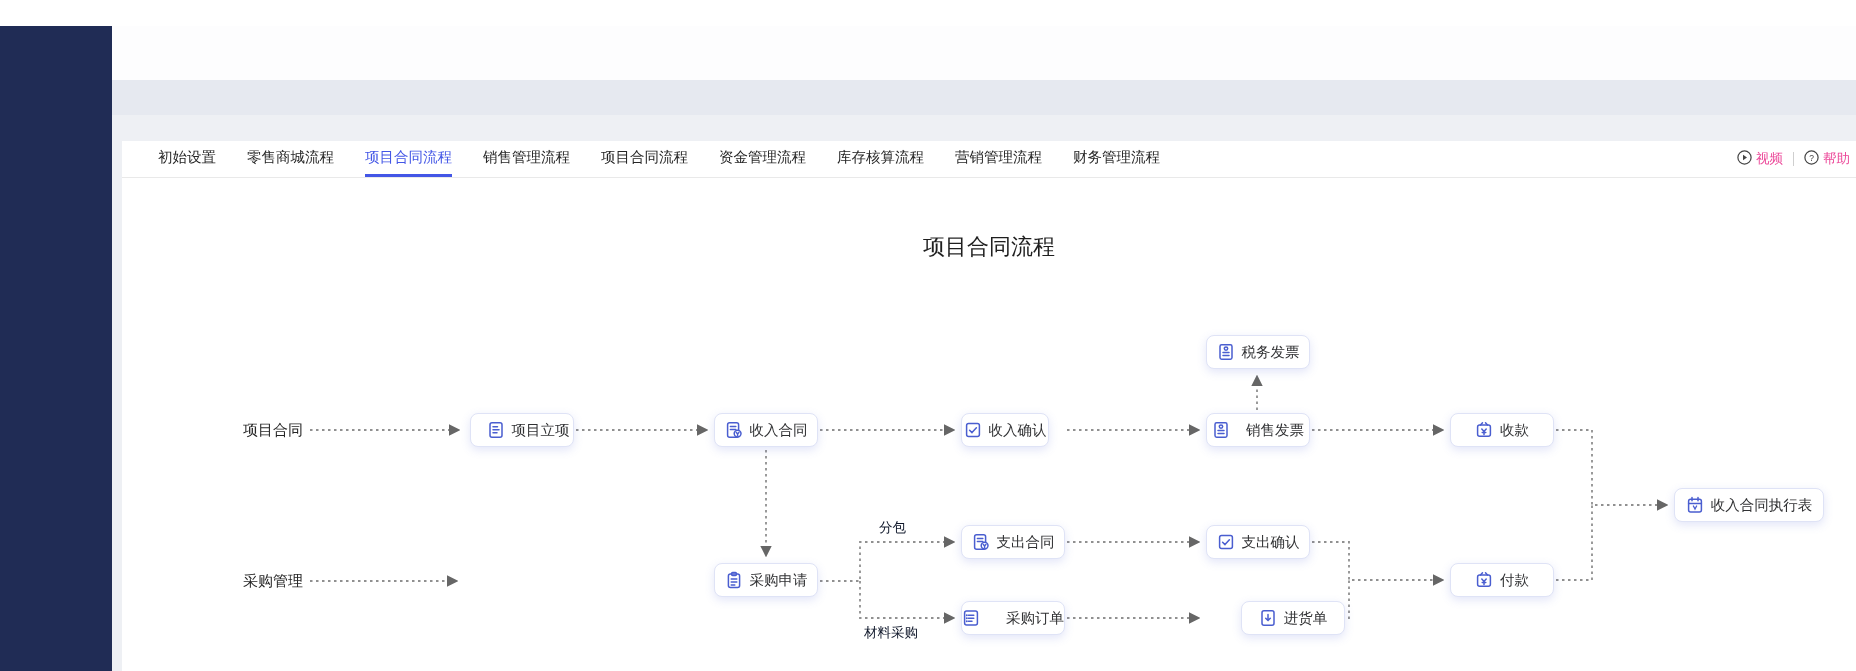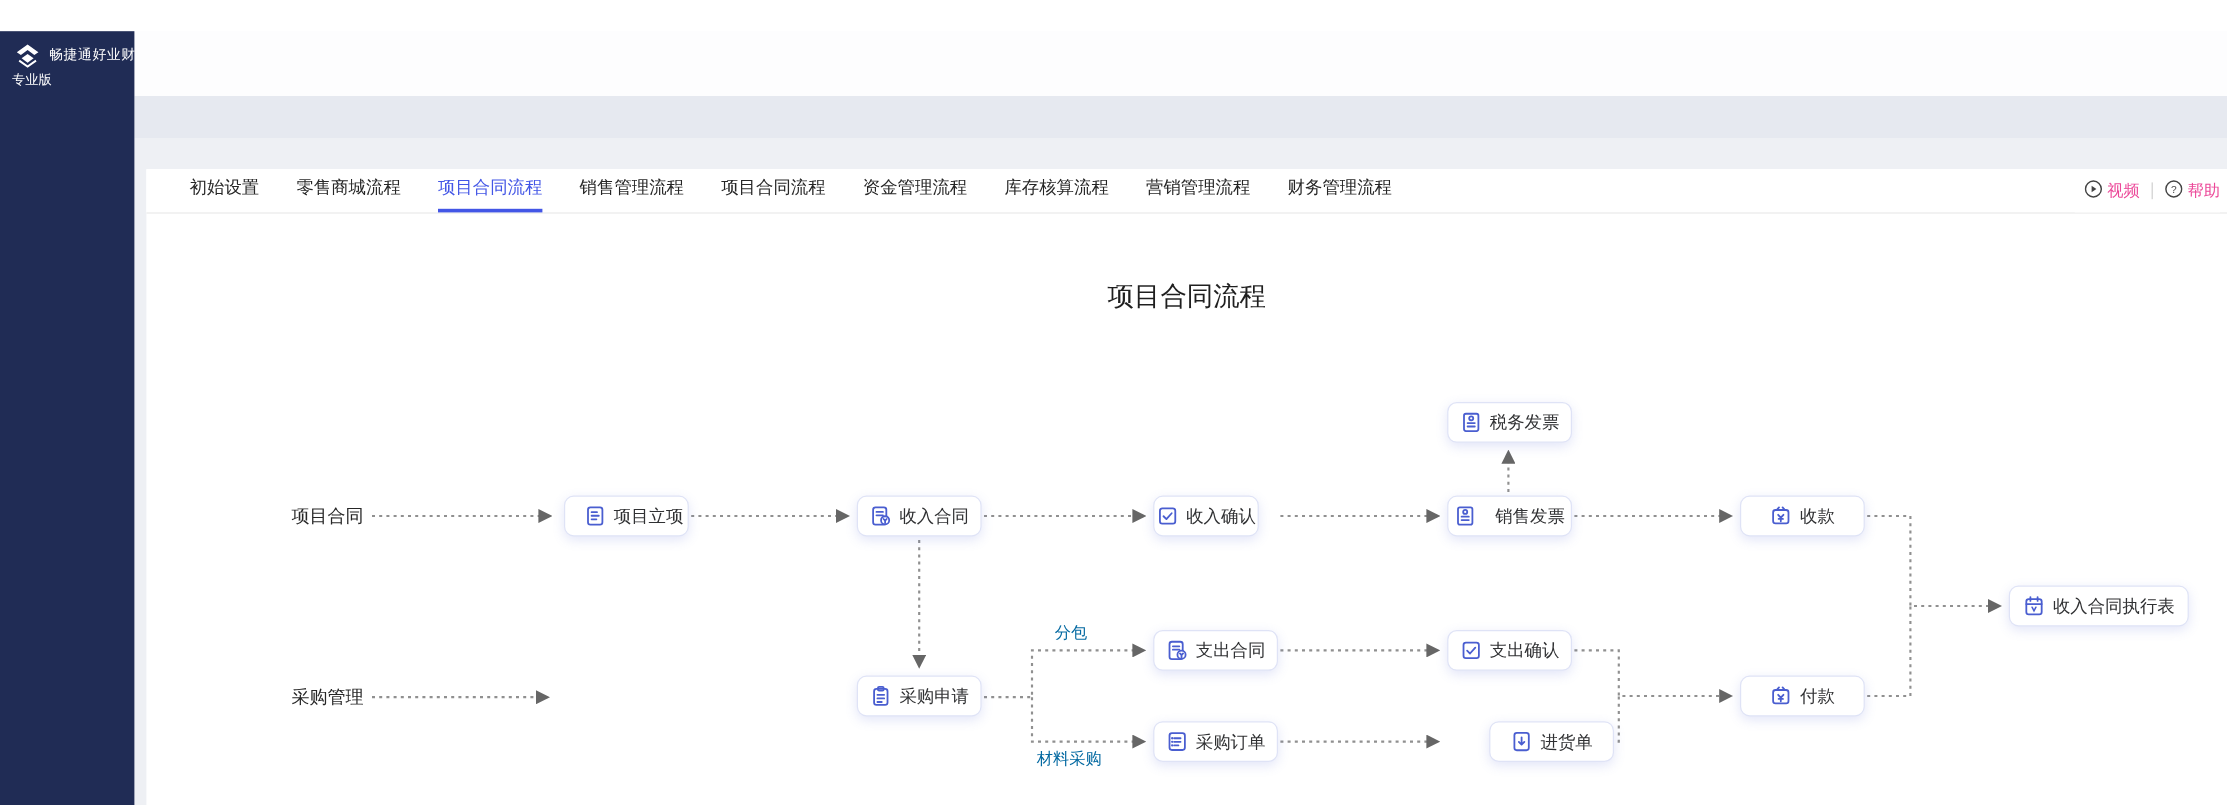--- a/index.html
+++ b/index.html
@@ -49,21 +49,21 @@
   .ftab{font-size:14.5px;color:#262626;line-height:33px;cursor:pointer;border-bottom:3px solid transparent;white-space:nowrap;}
   .ftab.active{color:#4356e6;border-bottom-color:#4356e6;}
   .flow-actions{position:absolute;right:6px;top:141px;height:36px;display:flex;align-items:center;gap:6px;
                 font-size:13.5px;color:#ec4899;z-index:4;background:#fff;padding-left:8px;}
   .fa-item{display:flex;align-items:center;gap:4px;cursor:pointer;}
   .fa-div{width:1px;height:14px;background:#cfcfcf;margin:0 4px;}
 
   
   .diagram-title{position:absolute;left:122px;right:0;top:232px;text-align:center;font-size:22px;color:#1f1f1f;z-index:2;}
   .row-label{position:absolute;font-size:15px;font-weight:500;color:#262626;z-index:2;}
-  .branch-label{position:absolute;font-size:13.5px;color:#0369a1;z-index:2;white-space:nowrap;}
+  .branch-label{position:absolute;font-size:13.5px;color:#0f172a;z-index:2;white-space:nowrap;}
   .node{position:absolute;height:34px;box-sizing:border-box;display:flex;align-items:center;justify-content:center;gap:7px;
         background:#fff;border:1px solid #dfe3f6;border-radius:8px;box-shadow:0 3px 10px rgba(92,112,214,.18);
         font-size:14.5px;color:#303133;z-index:2;cursor:pointer;white-space:nowrap;}
   .node .nicon{display:flex;flex:none;}
   #connectors{position:absolute;left:0;top:0;z-index:1;pointer-events:none;}
 
   
   .snav{position:absolute;left:0;top:92px;width:112px;}
   .sitem{height:43.4px;display:flex;align-items:center;padding-left:22px;color:#f2f4fa;font-size:15px;cursor:pointer;position:relative;}
   .sitem .caret{width:0;height:0;border-left:4.5px solid transparent;border-right:4.5px solid transparent;
@@ -73,31 +73,20 @@
 <body>
 
 <div id="app">
 
   <div class="main-bg"></div>
   <div class="card"></div>
   <div class="topbar"></div>
   <div class="tabstrip"></div>
   <div class="sidebar"></div>
 
-  <div class="brand">
-    <span class="mark">
-      <svg width="26" height="26" viewBox="0 0 26 26" fill="none">
-        <path d="M13 3l9 6.5-3.4 2.4L13 7.6 7.4 11.9 4 9.5z" fill="#fff"></path>
-        <path d="M13 11l5 3.6-5 3.6-5-3.6z" fill="#fff"></path>
-        <path d="M6 16.5l7 5 7-5" stroke="#fff" stroke-width="1.6" fill="none"></path>
-      </svg>
-    </span>
-    <span class="bname">畅捷通好业财</span>
-    <span class="bedition">专业版</span>
-  </div>
 
   <div class="company">
     <span class="blur"></span>
     <span class="blur2"></span>
     <span class="chev">
       <svg width="14" height="9" viewBox="0 0 14 9" fill="none">
           <path d="M1 1.2l6 6 6-6" stroke="#5b74e8" stroke-width="1.8" stroke-linecap="round"></path>
         </svg>
     </span>
   </div>
@@ -370,21 +359,21 @@
       </div>
       <div class="node" style="left: 1206px; top: 525px; width: 104px;">
         <span class="nicon">
           <svg width="18" height="18" viewBox="0 0 18 18" fill="none" stroke="#4a5ed0" stroke-width="1.5" stroke-linecap="round" stroke-linejoin="round">
             <rect x="2.6" y="2.6" width="12.8" height="12.8" rx="2"></rect>
             <path d="M5.6 9.2l2.4 2.4 4.4-4.9"></path>
           </svg>
         </span>
         <span>支出确认</span>
       </div>
-      <div class="node" style="left: 961px; top: 601px; width: 104px;">
+      <div class="node" style="left: 961px; top: 601px; width: 104px; justify-content: space-between;">
         <span class="nicon">
           <svg width="18" height="18" viewBox="0 0 18 18" fill="none" stroke="#4a5ed0" stroke-width="1.5" stroke-linecap="round">
             <rect x="2.6" y="2" width="12.8" height="14" rx="2"></rect>
             <path d="M6.4 6.2h5.4M6.4 9.2h5.4M6.4 12.2h3.6"></path>
             <path d="M4.8 6.2h.01M4.8 9.2h.01M4.8 12.2h.01" stroke-width="1.9"></path>
           </svg>
         </span>
         <span>采购订单</span>
       </div>
       <div class="node" style="left: 1241px; top: 601px; width: 104px;">

